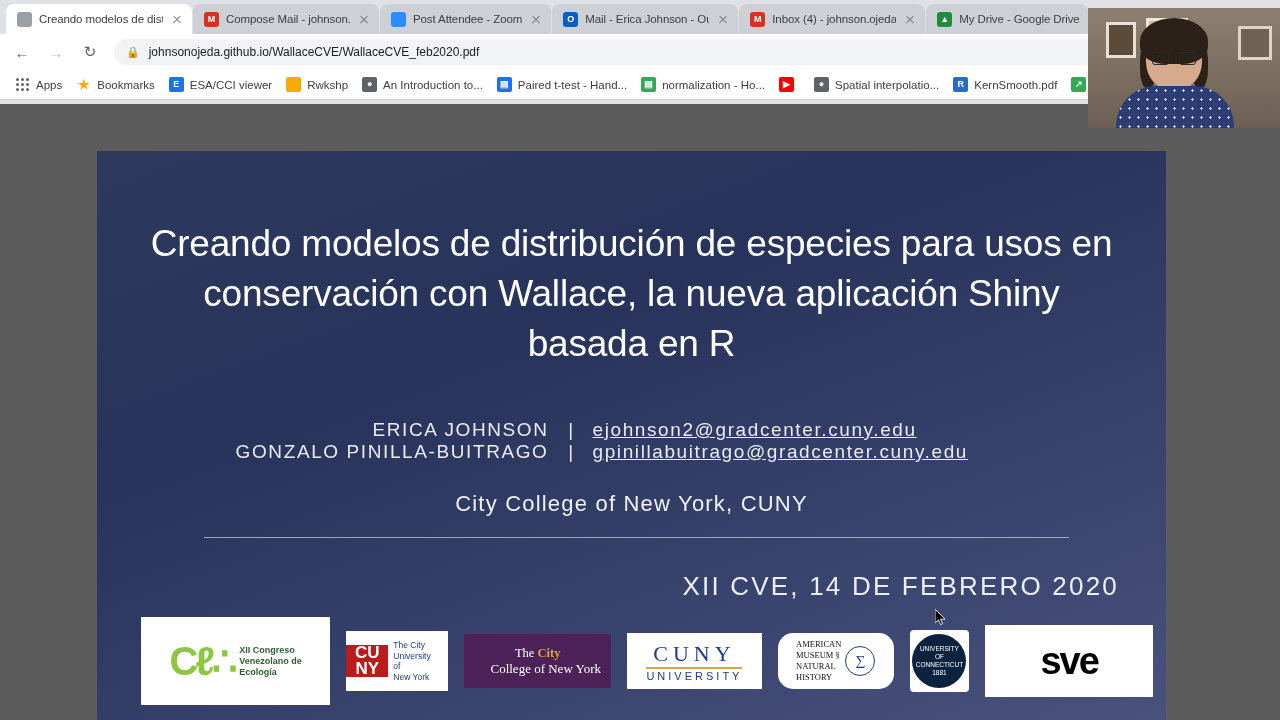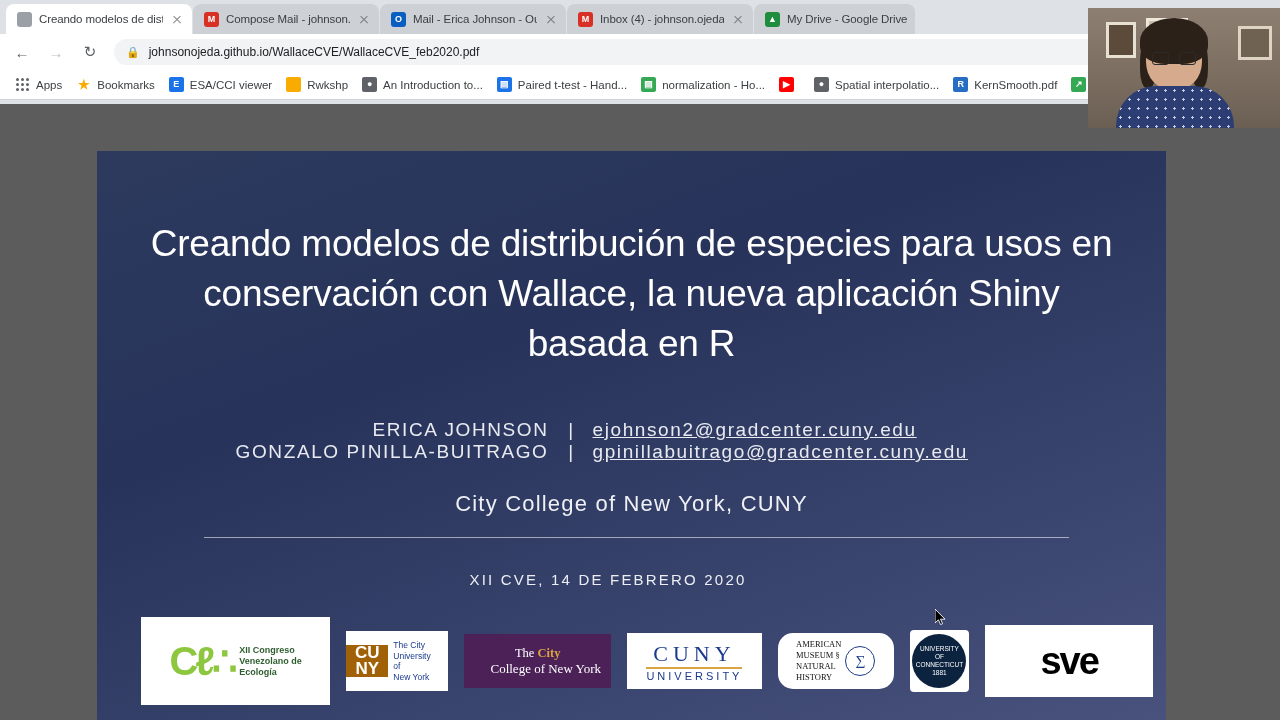--- a/index.html
+++ b/index.html
@@ -102,33 +102,33 @@
   .amail { text-align: left; width: 500px; padding-left: 14px; text-decoration: underline; white-space: nowrap; }
   .affil {
     position: absolute; left: 0; top: 340px; width: 1069px; text-align: center;
     color: #eef0f5; font-size: 22px; letter-spacing: 1.2px;
   }
   .rule {
     position: absolute; left: 107px; top: 386px; width: 865px; height: 1px;
     background: rgba(255,255,255,.55);
   }
   .event {
-    position: absolute; left: 0; top: 420px; width: 1022px; text-align: center;
-    color: #eceef3; font-size: 15px; letter-spacing: 2.2px;
+    position: absolute; left: 0; top: 420px; width: 1022px; text-align: right;
+    color: #eceef3; font-size: 26px; letter-spacing: 2.2px;
   }
   #logos {
     position: absolute; left: 16px; top: 457px; width: 1040px; height: 106px;
     display: flex; align-items: center; gap: 16px; padding-left: 28px;
   }
   .logo { background: #fff; display: flex; align-items: center; justify-content: center; overflow: hidden; }
   .logo-cve { width: 196px; height: 88px; padding: 4px 6px; display: flex; gap: 5px; align-items: center; }
   .cve-mark { font-size: 40px; color: #8dc63f; font-weight: bold; letter-spacing: -3px; line-height: 1; }
   .cve-txt { font-size: 9px; color: #2f5d2f; line-height: 11px; font-weight: bold; text-align: left; }
   .logo-cuny { width: 106px; height: 60px; display: flex; }
-  .cuny-blue { width: 42px; background: #a16207; color: #fff; font-size: 17px; font-weight: bold;
+  .cuny-blue { width: 42px; background: #b91c1c; color: #fff; font-size: 17px; font-weight: bold;
     display: flex; flex-direction: column; align-items: center; justify-content: center; line-height: 16px; }
   .cuny-txt { flex: 1; font-size: 8.5px; color: #1b3a8c; display: flex; flex-direction: column;
     justify-content: center; padding-left: 5px; line-height: 10.5px; }
   .logo-ccny { width: 152px; height: 54px; background: #4b2158; color: #fff;
     display: flex; flex-direction: column; align-items: center; justify-content: center; }
   .ccny-1 { font-size: 12.5px; font-family: "Liberation Serif", serif; }
   .ccny-1 b { color: #d9a441; }
   .ccny-2 { font-size: 13px; font-family: "Liberation Serif", serif; margin-left: 16px; }
   .logo-pace { width: 140px; height: 56px; background: #fff; display: flex;
     flex-direction: column; align-items: center; justify-content: center; }
@@ -181,20 +181,25 @@
         <span class="favicon" style="background:#9aa0a6"></span>
         <span class="tlabel">Creando modelos de distribu</span>
         <span class="tclose"></span>
       </div>
       <div class="tab">
         <span class="favicon" style="background:#d93025">M</span>
         <span class="tlabel">Compose Mail - johnson.ojed</span>
         <span class="tclose"></span>
       </div>
       <div class="tab">
+        <span class="favicon" style="background:#2d8cff"></span>
+        <span class="tlabel">Post Attendee - Zoom</span>
+        <span class="tclose"></span>
+      </div>
+      <div class="tab">
         <span class="favicon" style="background:#0a5ec2">O</span>
         <span class="tlabel">Mail - Erica Johnson - Outlook</span>
         <span class="tclose"></span>
       </div>
       <div class="tab">
         <span class="favicon" style="background:#d93025">M</span>
         <span class="tlabel">Inbox (4) - johnson.ojeda@g</span>
         <span class="tclose"></span>
       </div>
       <div class="tab">

